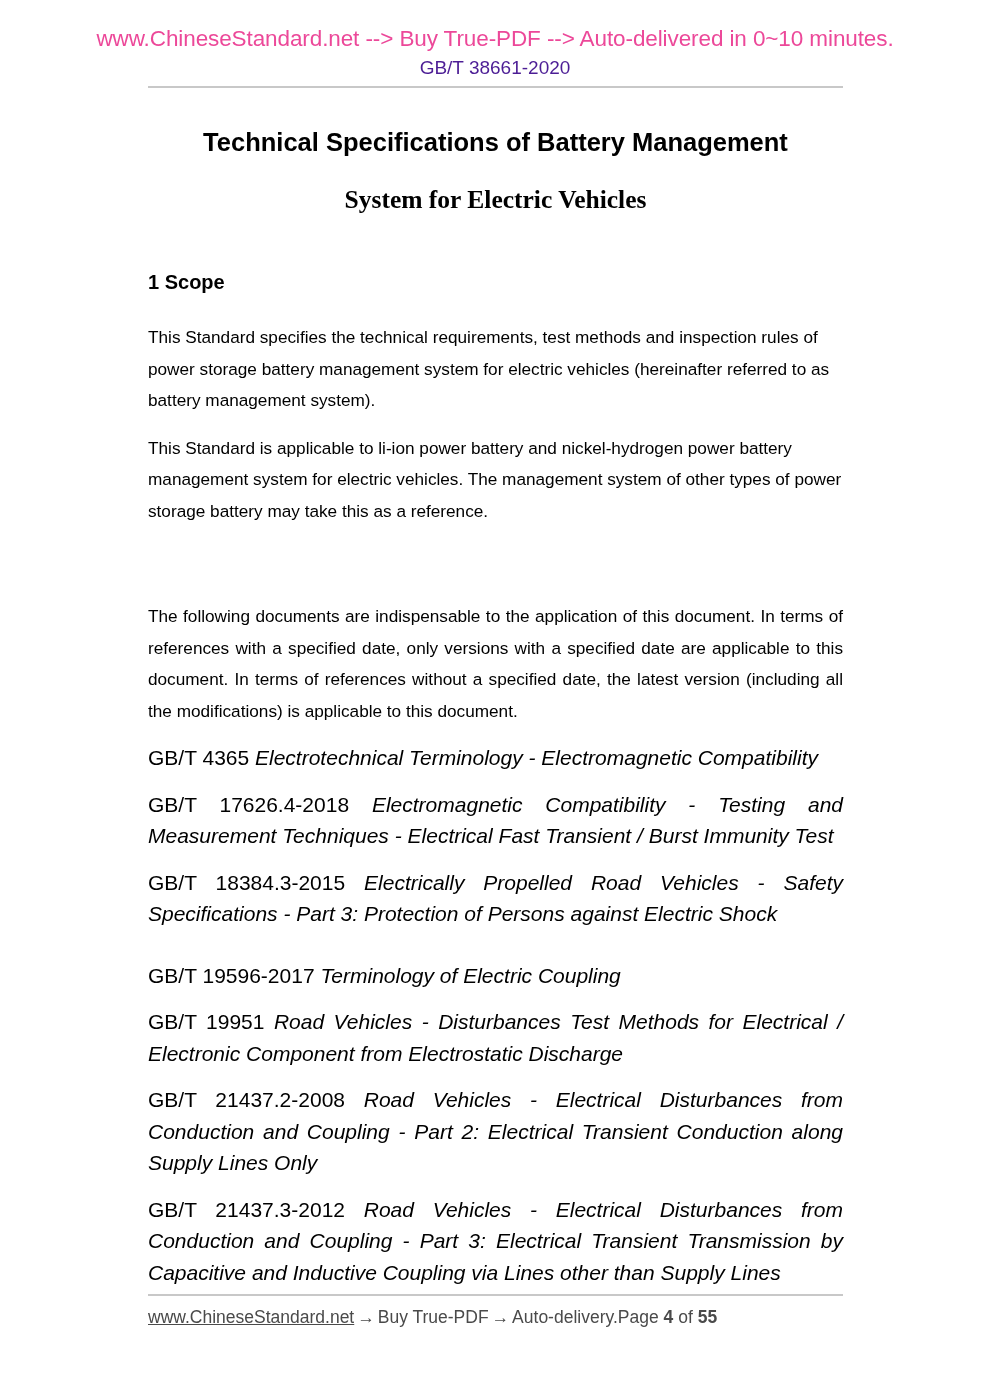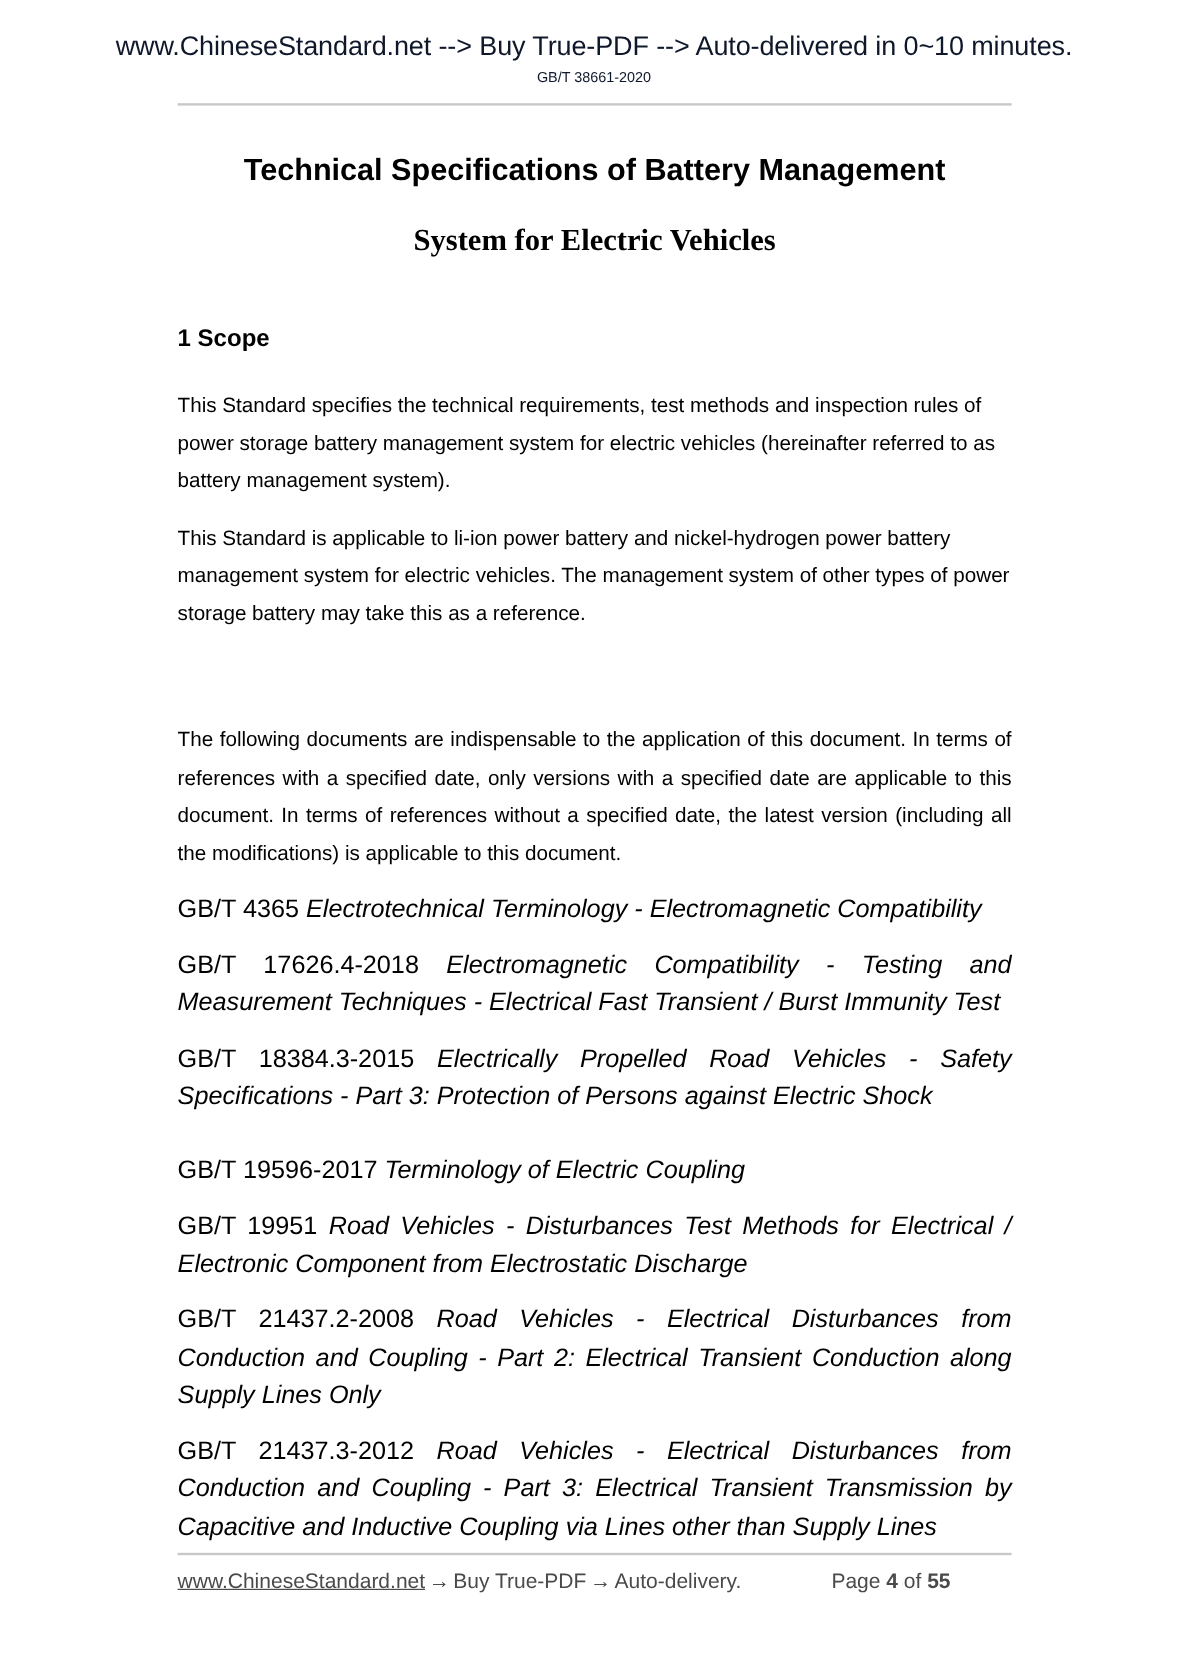--- a/index.html
+++ b/index.html
@@ -25,28 +25,28 @@
   
   .wm-header {
     position: absolute;
     left: 0;
     top: 26px;
     width: 990px;
     text-align: center;
   }
   .wm-header .wm-line1 {
     font-size: 22.5px;
-    color: #0f172a;
+    color: #ec4899;
     letter-spacing: -0.1px;
     white-space: nowrap;
     line-height: 1.18;
   }
   .wm-header .wm-line2 {
-    font-size: 12px;
-    color: #0f172a;
+    font-size: 19px;
+    color: #4c1d95;
     margin-top: 4px;
     line-height: 1.18;
   }
 
   .rule {
     position: absolute;
     left: 148px;
     width: 695px;
     height: 0;
     border-top: 2px solid #c8c8c8;
@@ -127,21 +127,20 @@
   }
   .footer-left { white-space: nowrap; }
   .footer-left .f-link {
     color: #4a4a4a;
     text-decoration: underline;
   }
   .footer-left .f-arrow {
     padding: 0 3px;
   }
   .footer-right {
-    margin-left: 75px;
     white-space: nowrap;
   }
   .footer-right b { font-weight: bold; }
 </style>
 </head>
 <body>
 
 <div class="page">
 
   <div class="wm-header">

